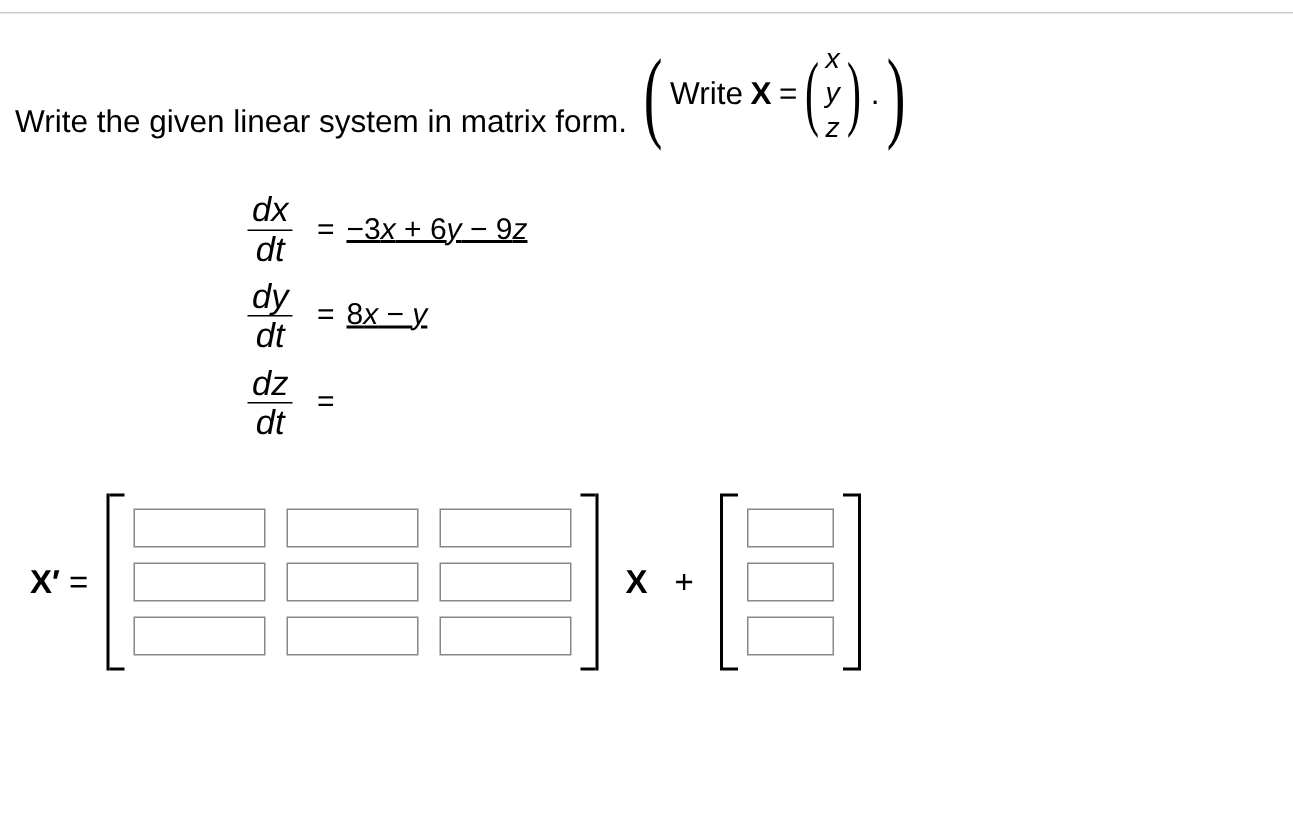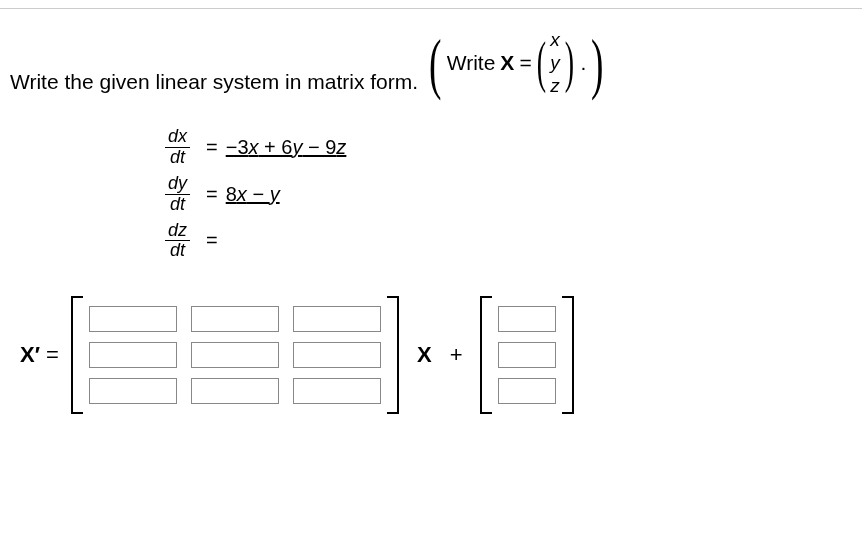--- a/index.html
+++ b/index.html
@@ -76,21 +76,21 @@
       display: flex;
       align-items: center;
       margin-bottom: 6px;
       font-size: 20px;
     }
     .frac {
       display: inline-flex;
       flex-direction: column;
       align-items: center;
       font-style: italic;
-      font-size: 18px;
+      font-size: 23px;
       line-height: 1.1;
       margin-right: 8px;
     }
     .frac .num {
       border-bottom: 1px solid #000;
       padding: 0 3px;
     }
     .frac .den {
       padding: 0 3px;
     }

